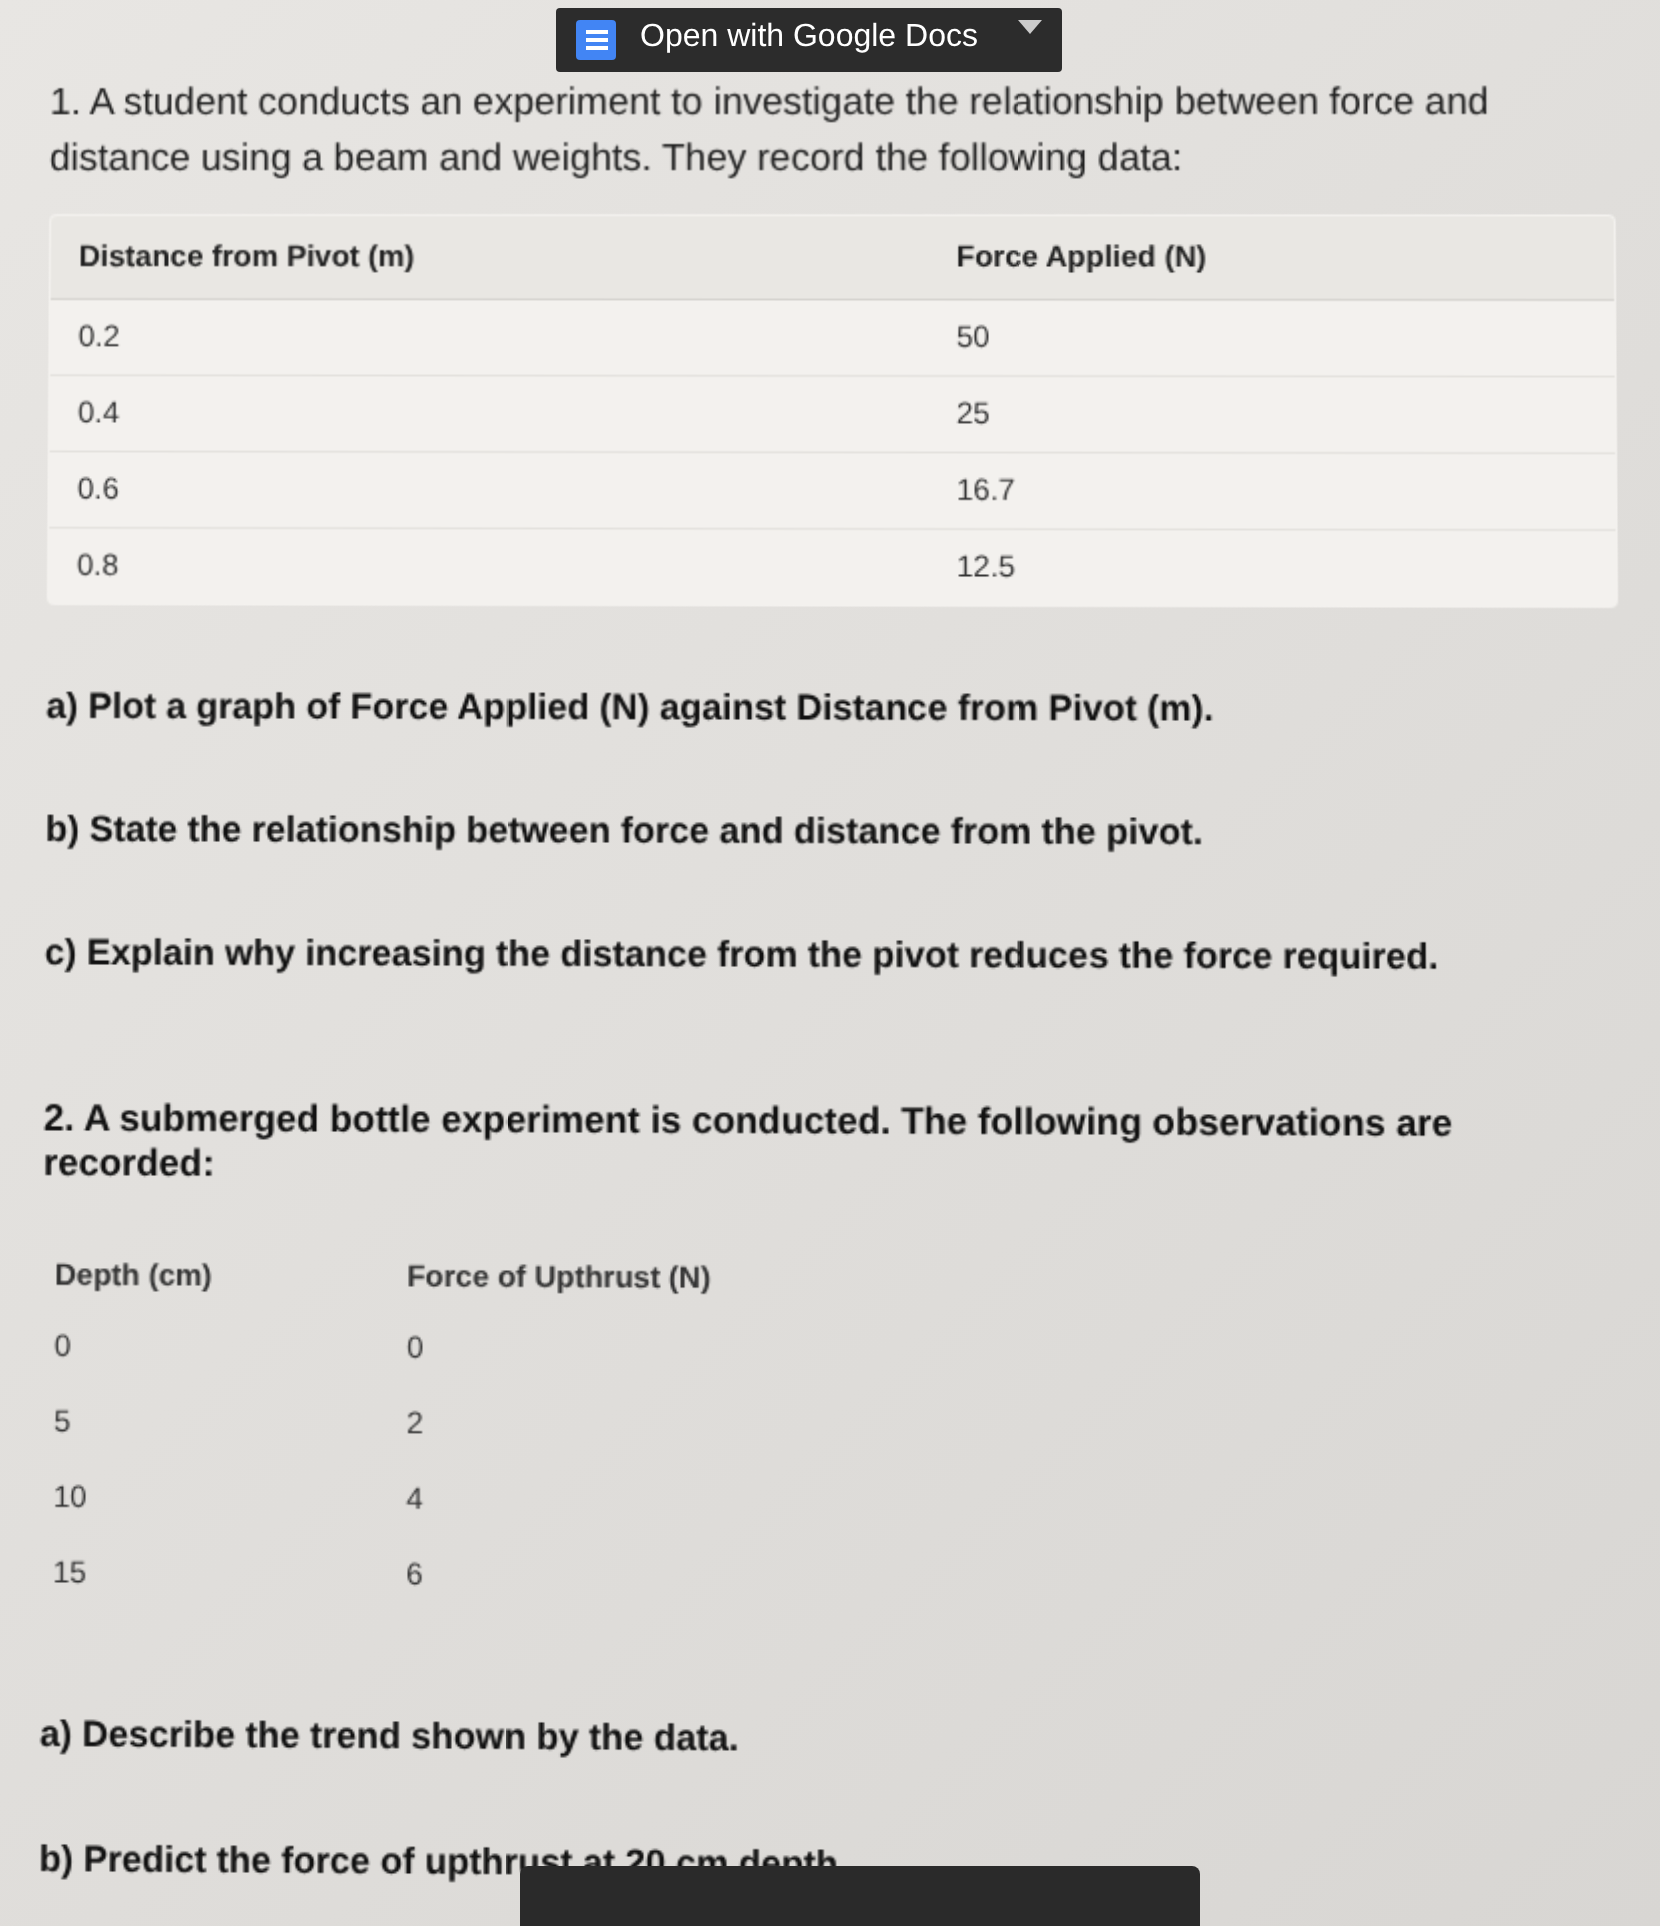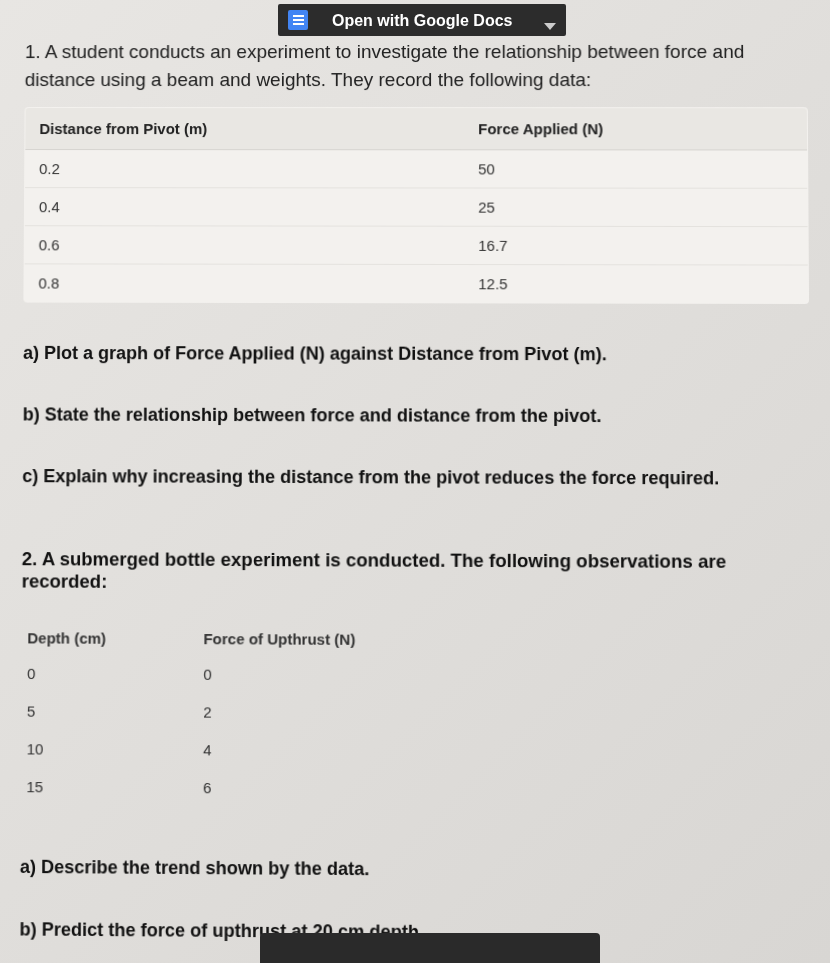--- a/index.html
+++ b/index.html
@@ -18,26 +18,25 @@
     transform-origin: center top;
   }
   .open-with {
     position: absolute;
     top: 4px;
     left: 278px;
     background: #2c2c2c;
     color: #fff;
     font-size: 16px;
     display: flex;
-    align-items: flex-end;
-    gap: 24px;
+    align-items: flex-start;
+    gap: 12px;
     padding: 6px 10px;
     border-radius: 2px;
     z-index: 5;
-    font-weight: bold;
   }
   .docs-icon {
     width: 20px; height: 20px;
     background: #4285f4;
     border-radius: 2px;
     display: flex; flex-direction: column;
     justify-content: center; align-items: center;
     gap: 2px;
   }
   .docs-icon span { display:block; width:11px; height:2px; background:#fff; }

